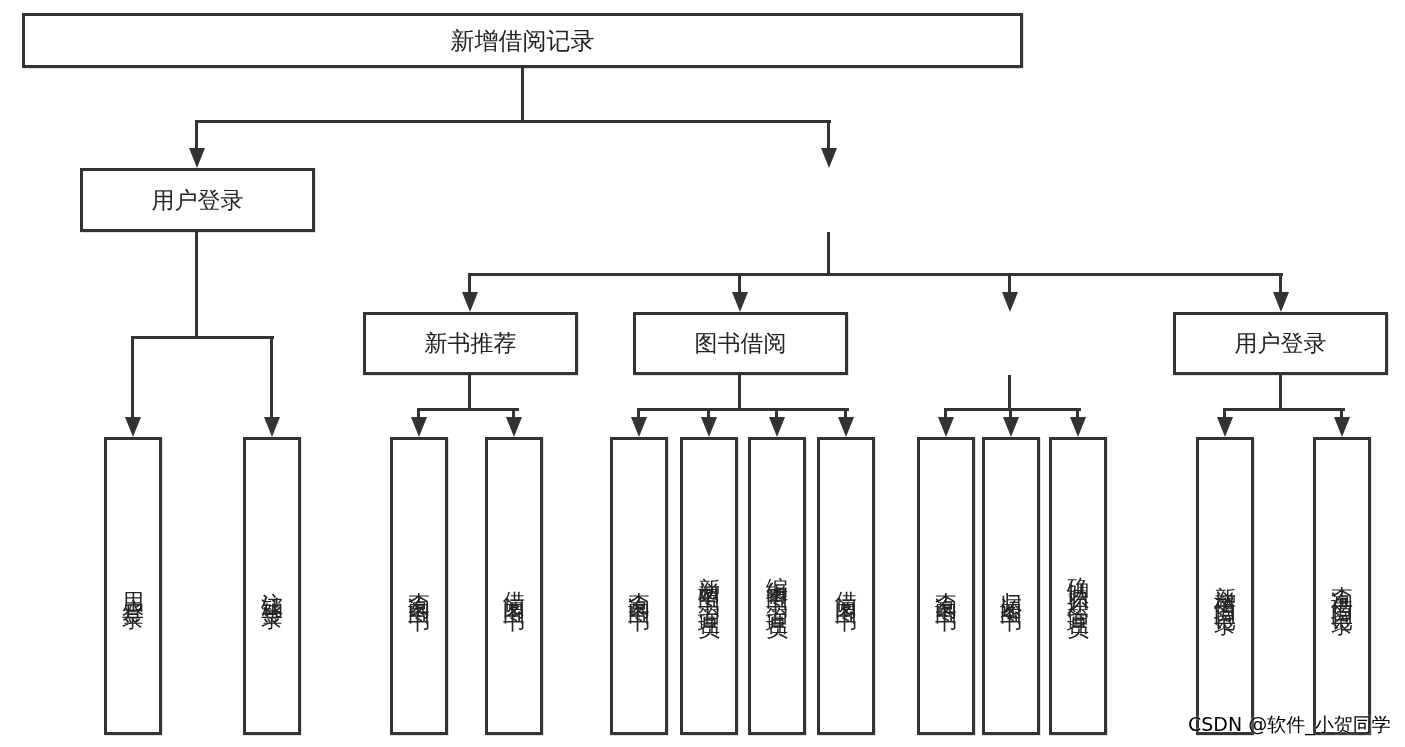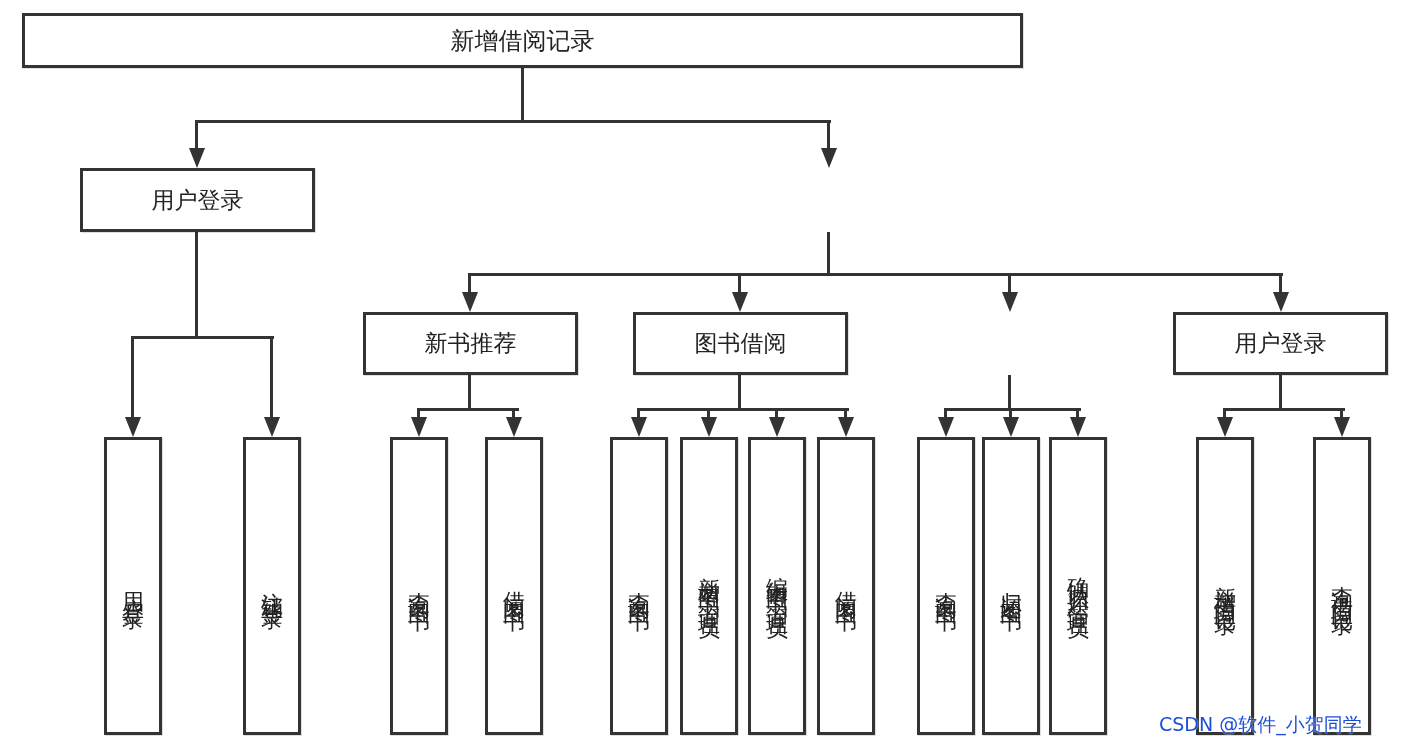--- a/index.html
+++ b/index.html
@@ -34,23 +34,23 @@
   .vl{position:absolute;width:3px;background:#333;}
   .hl{position:absolute;height:3px;background:#333;}
   .ah{
     position:absolute;width:0;height:0;
     border-left:8px solid transparent;
     border-right:8px solid transparent;
     border-top:20px solid #333;
   }
   .watermark{
     position:absolute;
-    left:1159px;top:712px;
+    left:1188px;top:712px;
     font-size:19px;
-    color:#1d4ed8;
+    color:#000000;
     white-space:nowrap;
     text-shadow:0 0 2px #fff;
   }
 </style>
 </head>
 <body>
 
 <div class="canvas">
 
   <div class="vl" style="left:521px;top:68px;height:52px;"></div>

